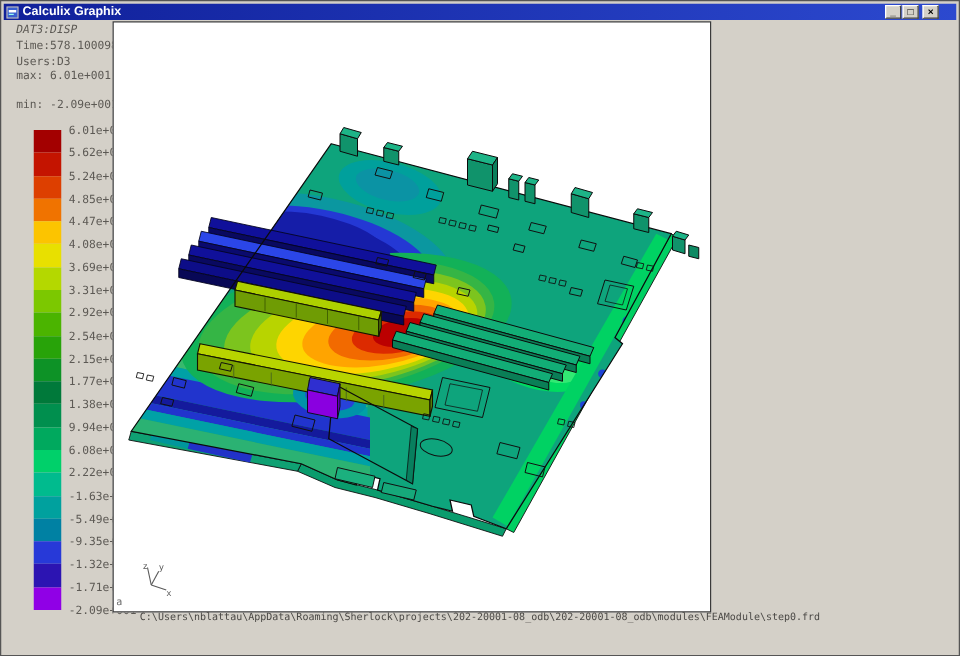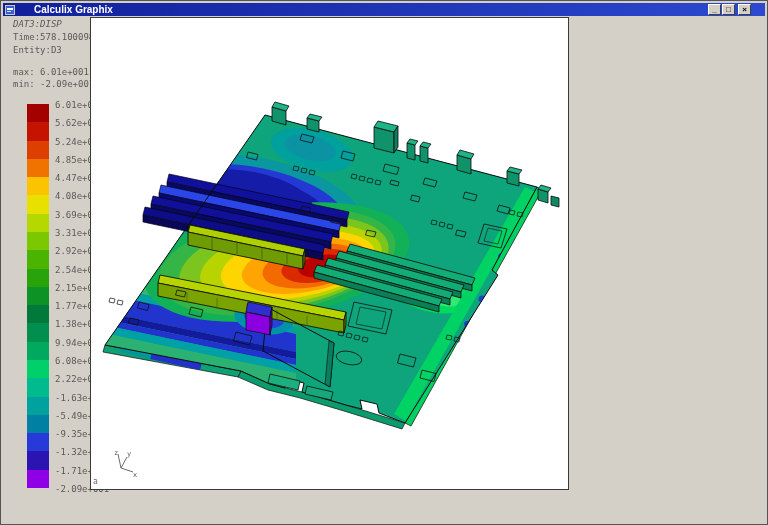--- a/index.html
+++ b/index.html
@@ -35,41 +35,41 @@
     white-space:nowrap;}
   .corner-a{position:absolute;left:2px;top:459px;color:#6a6a6a;
     font:8px "DejaVu Sans Mono",monospace;}
   .axes{position:absolute;left:18px;top:430px;width:30px;height:30px;}
 </style>
 </head>
 <body>
 
 <div class="window">
 
-  <div class="titlebar" style="background: linear-gradient(90deg, rgb(16, 32, 154), rgb(44, 73, 207)); gap: 16px;">
+  <div class="titlebar" style="background: linear-gradient(90deg, rgb(16, 32, 154), rgb(44, 73, 207));">
     <svg class="app-icon" viewBox="0 0 10 10">
       <rect x="0" y="0" width="10" height="10" fill="#c8c4bc"></rect>
       <rect x="1" y="1" width="8" height="8" fill="#3a5fd0"></rect>
       <rect x="2" y="3" width="6" height="2" fill="#fff"></rect>
       <rect x="2" y="6" width="4" height="1" fill="#9fe"></rect>
     </svg>
     <span class="title-text">Calculix Graphix</span>
     <span class="winbtns">
       <button class="wbtn">_</button>
       <button class="wbtn">□</button>
       <button class="wbtn close">×</button>
     </span>
   </div>
 
   <div class="client">
 
     <div class="cgx-text" style="left:10px;top:3px;font-style:italic;">DAT3:DISP</div>
     <div class="cgx-text" style="left:10px;top:16px;">Time:578.100098</div>
-    <div class="cgx-text" style="left:10px;top:29px;">Entity:D3</div>
-    <div class="cgx-text" style="left:10px;top:51px;">max: 6.01e+001</div>
+    <div class="cgx-text" style="left:10px;top:29px;">Users:D3</div>
+    <div class="cgx-text" style="left:10px;top:40px;">max: 6.01e+001</div>
     <div class="cgx-text" style="left:10px;top:63px;">min: -2.09e+001</div>
 
     <div class="legendbar">
         <div class="band" style="background: rgb(163, 0, 0);"></div>
         <div class="band" style="background: rgb(196, 20, 0);"></div>
         <div class="band" style="background: rgb(221, 63, 0);"></div>
         <div class="band" style="background: rgb(240, 115, 0);"></div>
         <div class="band" style="background: rgb(252, 196, 0);"></div>
         <div class="band" style="background: rgb(232, 224, 0);"></div>
         <div class="band" style="background: rgb(180, 216, 0);"></div>
@@ -304,14 +304,15 @@
           <path d="M12,20 L24,24"></path>
         </g>
         <text x="5" y="7" font-size="7" fill="#5a5a5a" font-family="DejaVu Sans Mono, monospace">z</text>
         <text x="18" y="8" font-size="7" fill="#5a5a5a" font-family="DejaVu Sans Mono, monospace">y</text>
         <text x="24" y="29" font-size="7" fill="#5a5a5a" font-family="DejaVu Sans Mono, monospace">x</text>
       </svg>
 
       <span class="corner-a">a</span>
     </div>
 
+    <div class="statusbar">C:\Users\nblattau\AppData\Roaming\Sherlock\projects\202-20001-08_odb\202-20001-08_odb\modules\FEAModule\step0.frd</div>
   </div>
 </div>
 
 </body></html>

